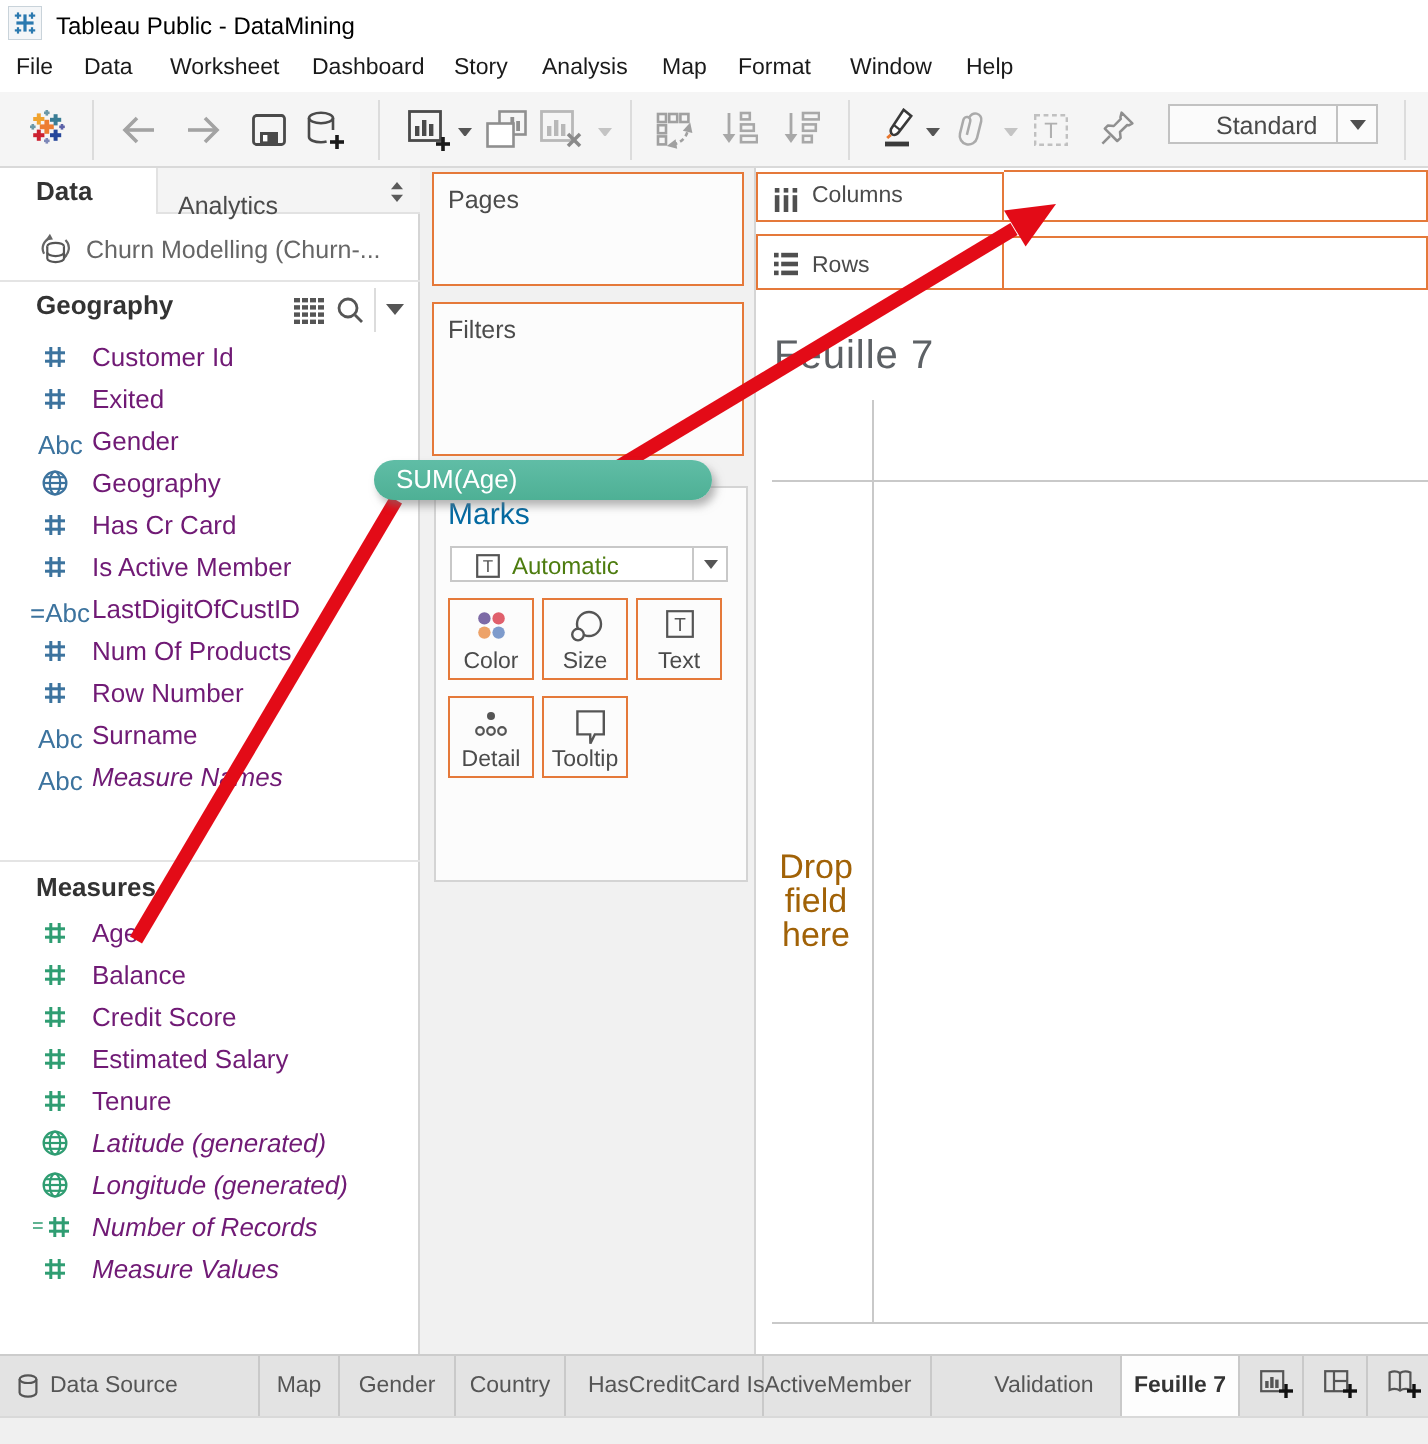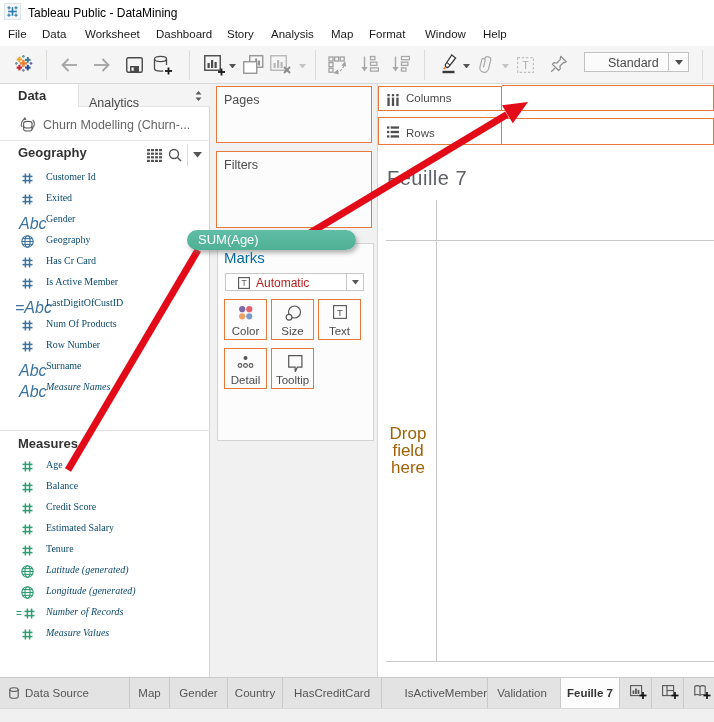--- a/index.html
+++ b/index.html
@@ -1,22 +1,22 @@
 <!DOCTYPE html>
 <html><head>
 <meta charset="utf-8">
 <style>
 * { margin:0; padding:0; box-sizing:border-box; }
 html,body { width:714px; height:722px; }
 body { position:relative; font-family:"Liberation Sans", sans-serif; background:#fff; overflow:hidden; }
 .abs { position:absolute; }
 .frow { position:absolute; left:0; width:210px; height:21px; }
 .fic { position:absolute; left:22px; top:5px; }
-.ftxt { position:absolute; left:46px; top:3px; font-size:10px; color:#0c4a6e; white-space:nowrap;font-family:Liberation Serif, serif; }
-.fabc { position:absolute; left:19px; top:5px; font-size:16px; color:#3c739e;font-style:italic; }
+.ftxt { position:absolute; left:46px; top:3px; font-size:13px; color:#701a75; white-space:nowrap; }
+.fabc { position:absolute; left:19px; top:5px; font-size:13px; color:#3c739e; }
 .mbtn { position:absolute; width:43px; height:41px; background:#fcfcfc; border:1px solid #e5793a; }
 .mlbl { position:absolute; left:0; width:100%; bottom:2px; text-align:center; font-size:11.5px; color:#4b4b4b; }
 .btab { position:absolute; top:0; height:30px; border-right:1px solid #c9c9c9; font-size:11.5px; color:#555; text-align:center; line-height:30px; white-space:nowrap; }
 </style>
 </head>
 <body>
 
 <div class="abs" style="left:0;top:0;width:714px;height:24px;background:#fff;">
   <svg class="abs" style="left:4px;top:3px;" width="17" height="17" viewBox="0 0 17 17">
     <rect x="0" y="0" width="17" height="17" fill="#f4f6f8" stroke="#c9d3da" stroke-width="1"></rect>
@@ -506,21 +506,21 @@
   </div>
 
   <div class="abs" style="left:7px;top:159px;width:157px;height:198px;background:#fcfcfc;border:1px solid #d4d4d4;">
     <div class="abs" style="left:6px;top:5px;font-size:15px;color:#0369a1;">Marks</div>
 
     <div class="abs" style="left:7px;top:29px;width:139px;height:18px;background:#fff;border:1px solid #c8c8c8;">
       <svg class="abs" style="left:12px;top:2.5px;" width="12" height="12" viewBox="0 0 12 12">
         <rect x="0.6" y="0.6" width="10.8" height="10.8" fill="none" stroke="#555" stroke-width="1.1"></rect>
         <text x="6" y="9" text-anchor="middle" font-size="8.5" fill="#555" font-family="Liberation Sans">T</text>
       </svg>
-      <div class="abs" style="left:30px;top:2px;font-size:12px;color:#b91c1c;">Automatic</div>
+      <div class="abs" style="left:30px;top:2px;font-size:12px;color:#4d7c0f;">Automatic</div>
       <div class="abs" style="right:0;top:0;width:17px;height:16px;border-left:1px solid #c8c8c8;">
         <svg class="abs" style="left:5px;top:6px;" width="7" height="4.5" viewBox="0 0 7 4.5">
             <polygon points="0,0 7,0 3.5,4.5" fill="#555"></polygon>
           </svg>
       </div>
     </div>
 
     <div class="mbtn" style="left:6px;top:55px;">
       <svg class="abs" style="left:13px;top:5px;" width="15" height="15" viewBox="0 0 15 15">
         <circle cx="4.2" cy="4.2" r="3.1" fill="#7d6aa6"></circle>
@@ -608,21 +608,21 @@
     <svg class="abs" style="left:9px;top:9px;" width="10" height="12" viewBox="0 0 10 12">
       <ellipse cx="5" cy="2.6" rx="4.2" ry="1.9" fill="none" stroke="#555" stroke-width="1.1"></ellipse>
       <path d="M0.8 2.6 v6.8 c0,1.05 1.9,1.9 4.2,1.9 s4.2,-0.85 4.2,-1.9 V2.6" fill="none" stroke="#555" stroke-width="1.1"></path>
     </svg>
     <span style="margin-left:25px;">Data Source</span>
   </div>
   <div class="btab" style="left:130px;width:40px;">Map</div>
   <div class="btab" style="left:170px;width:58px;">Gender</div>
   <div class="btab" style="left:228px;width:55px;">Country</div>
   <div class="btab" style="left:283px;width:99px;">HasCreditCard</div>
-  <div class="btab" style="left:386px;width:102px;text-align:right;">IsActiveMember</div>
+  <div class="btab" style="left:364px;width:102px;">IsActiveMember</div>
   <div class="btab" style="left:484px;width:77px;">Validation</div>
   <div class="btab" style="left:561px;width:59px;background:#fdfdfd;color:#333;font-weight:bold;">Feuille 7</div>
   <div class="btab" style="left:621px;width:31px;">
     <svg class="abs" style="left:9px;top:7px;" width="17" height="15" viewBox="0 0 17 15">
       <rect x="0.6" y="0.6" width="11" height="10" fill="none" stroke="#555" stroke-width="1.1"></rect>
       <g fill="#555">
           <rect x="2.6" y="5.5" width="1.7" height="3.5"></rect>
           <rect x="5.1" y="3.5" width="1.7" height="5.5"></rect>
           <rect x="7.6" y="4.8" width="1.7" height="4.2"></rect>
         </g>

